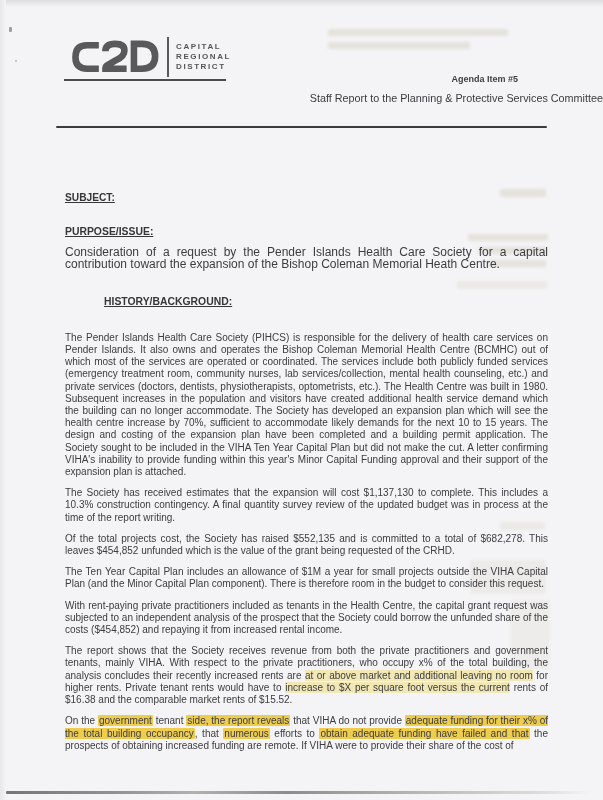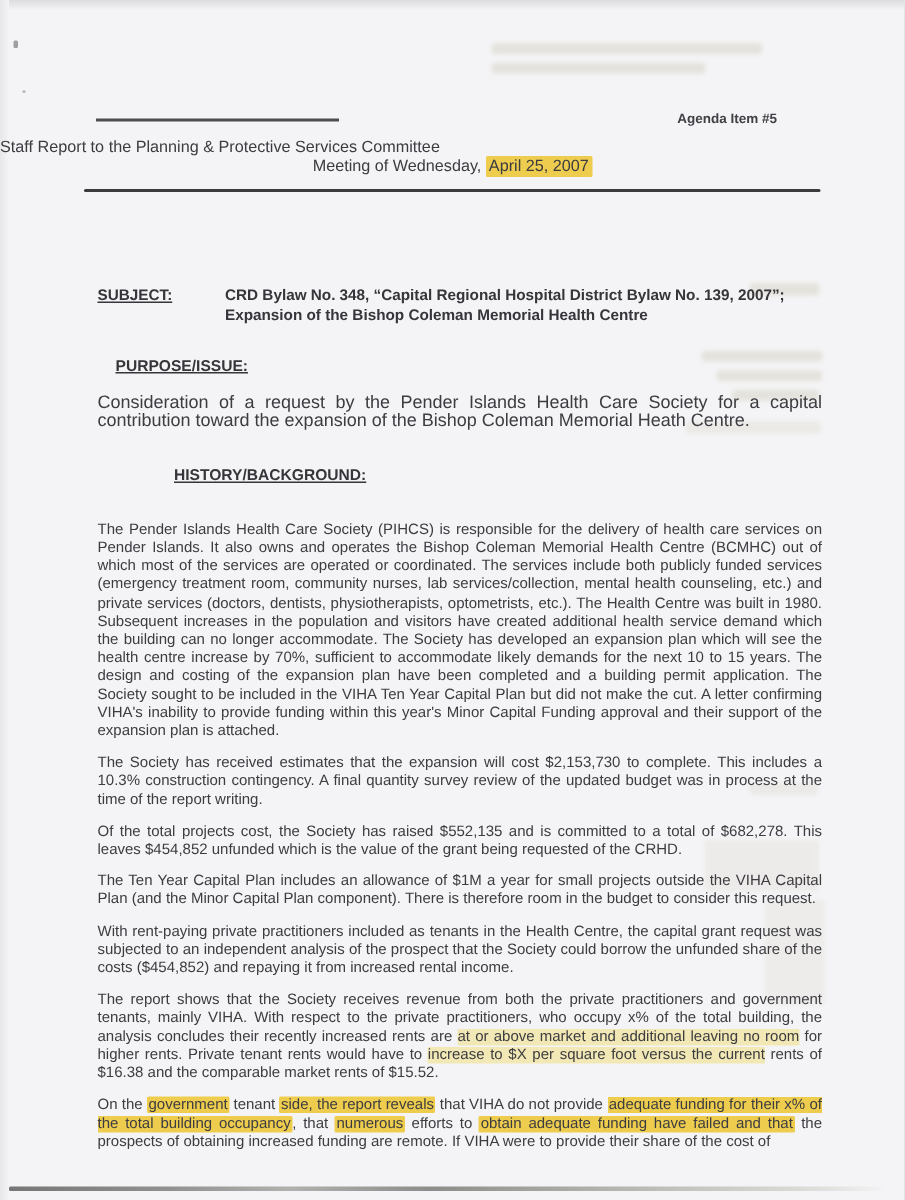--- a/index.html
+++ b/index.html
@@ -31,29 +31,29 @@
   .g10{left:500px;top:522px;width:45px;height:8px;opacity:.6;}
   
   .logo-row{position:absolute;left:64px;top:37px;display:flex;align-items:center;gap:7px;}
   .logo-letters{display:block;}
   .logo-sep{width:2px;height:40px;background:#59595b;}
   .logo-org{font-size:8px;font-weight:bold;letter-spacing:1.6px;line-height:10px;color:#55555a;}
   .logo-underline{position:absolute;left:64px;top:79px;width:162px;height:2px;background:#4c4c4f;}
   
   .agenda{position:absolute;left:368px;top:74px;width:150px;text-align:right;
     font-size:9px;font-weight:bold;color:#404046;}
-  .hdr1{position:absolute;left:0;right:0;top:92px;text-align:left;font-size:10.8px;color:#3b3b40;}
+  .hdr1{position:absolute;left:0;right:0;top:92px;text-align:right;font-size:10.8px;color:#3b3b40;}
   .hdr2{position:absolute;left:0;right:0;top:105px;text-align:center;font-size:10.8px;color:#3b3b40;}
   .rule{position:absolute;left:56px;top:126px;width:491px;height:2.4px;background:#3b3b3e;border-radius:1px;}
   
   .content{position:absolute;left:65px;top:148px;width:483px;}
   .subject-row{display:flex;font-weight:bold;font-size:10.2px;line-height:13px;color:#35353a;margin-top:43px;}
   .subject-label{width:85px;flex:none;text-decoration:underline;}
   .subject-text{flex:1;}
-  .section-heading{font-weight:bold;font-size:10.4px;text-decoration:underline;color:#35353a;margin:12px;}
+  .section-heading{font-weight:bold;font-size:10.4px;text-decoration:underline;color:#35353a;margin:0;}
   .h-purpose{margin-top:22px;}
   .purpose-body{font-size:12px;line-height:12.4px;text-align:justify;margin:9px 0 0;}
   .h-history{margin-top:25px;padding-left:39px;}
   .paras{margin-top:25px;}
   .paras p{font-size:10px;line-height:12.2px;text-align:justify;margin:0 0 9px;}
   .hl{background:#eecd4e;padding:0 1px;border-radius:1px;}
   .hl-date{background:#eecd4e;padding:1px 2px;border-radius:1px;}
   .hl-faint{background:rgba(238,214,90,.42);border-radius:1px;}
 </style>
 </head>
@@ -70,44 +70,54 @@
   <div class="ghost g3"></div>
   <div class="ghost g4"></div>
   <div class="ghost g5"></div>
   <div class="ghost g6"></div>
   <div class="ghost g7"></div>
   <div class="ghost g8"></div>
   <div class="ghost g9"></div>
   <div class="ghost g10"></div>
   <div class="bottom-line"></div>
 
+  <div class="logo-row">
+    <svg class="logo-letters" width="96" height="38" viewBox="0 0 128 52" aria-hidden="true">
+      <g fill="none" stroke="#59595b" stroke-width="9">
+        <path d="M46,10 H30 Q14,10 14,26 Q14,42 30,42 H46"></path>
+        <path d="M55,18 Q55,8 68,8 Q81,8 81,17 Q81,25 70,30 L58,37 Q55,39 55,42 H84"></path>
+        <path d="M94,8 V42 H105 Q123,42 123,25 Q123,8 105,8 Z"></path>
+      </g>
+    </svg>
+    <div class="logo-sep"></div>
+    <div class="logo-org">
+      <div>CAPITAL</div>
+      <div>REGIONAL</div>
+      <div>DISTRICT</div>
+    </div>
+  </div>
   <div class="logo-underline"></div>
 
   <div class="agenda">Agenda Item #5</div>
   <div class="hdr1">Staff Report to the Planning &amp; Protective Services Committee</div>
-  <div class="hdr2"><span>Meeting of Wednesday, </span><span class="hl-date">April 25, 2007</span></div>
   <div class="rule"></div>
 
   <div class="content">
 
     <div class="subject-row">
       <div class="subject-label">SUBJECT:</div>
-      <div class="subject-text">
-        <div>CRD Bylaw No. 348, “Capital Regional Hospital District Bylaw No. 139, 2007”;</div>
-        <div>Expansion of the Bishop Coleman Memorial Health Centre</div>
-      </div>
     </div>
 
     <p class="section-heading h-purpose">PURPOSE/ISSUE:</p>
     <p class="purpose-body">Consideration of a request by the Pender Islands Health Care Society for a capital contribution toward the expansion of the Bishop Coleman Memorial Heath Centre.</p>
 
     <p class="section-heading h-history">HISTORY/BACKGROUND:</p>
     <div class="paras">
         <p><span>The Pender Islands Health Care Society (PIHCS) is responsible for the delivery of health care services on Pender Islands. It also owns and operates the Bishop Coleman Memorial Health Centre (BCMHC) out of which most of the services are operated or coordinated. The services include both publicly funded services (emergency treatment room, community nurses, lab services/collection, mental health counseling, etc.) and private services (doctors, dentists, physiotherapists, optometrists, etc.). The Health Centre was built in 1980. Subsequent increases in the population and visitors have created additional health service demand which the building can no longer accommodate. The Society has developed an expansion plan which will see the health centre increase by 70%, sufficient to accommodate likely demands for the next 10 to 15 years. The design and costing of the expansion plan have been completed and a building permit application. The Society sought to be included in the VIHA Ten Year Capital Plan but did not make the cut. A letter confirming VIHA's inability to provide funding within this year's Minor Capital Funding approval and their support of the expansion plan is attached.</span></p>
-        <p><span>The Society has received estimates that the expansion will cost $2,153,730 to complete. This includes a 10.3% construction contingency. A final quantity survey review of the updated budget was in process at the time of the report writing.</span></p>
+        <p><span>The Society has received estimates that the expansion will cost $1,137,130 to complete. This includes a 10.3% construction contingency. A final quantity survey review of the updated budget was in process at the time of the report writing.</span></p>
         <p><span>Of the total projects cost, the Society has raised $552,135 and is committed to a total of $682,278. This leaves $454,852 unfunded which is the value of the grant being requested of the CRHD.</span></p>
         <p><span>The Ten Year Capital Plan includes an allowance of $1M a year for small projects outside the VIHA Capital Plan (and the Minor Capital Plan component).  There is therefore room in the budget to consider this request.</span></p>
         <p><span>With rent-paying private practitioners included as tenants in the Health Centre, the capital grant request was subjected to an independent analysis of the prospect that the Society could borrow the unfunded share of the costs ($454,852) and repaying it from increased rental income.</span></p>
         <p><span>The report shows that the Society receives revenue from both the private practitioners and government tenants, mainly VIHA. With respect to the private practitioners, who occupy x% of the total building, the analysis concludes their recently increased rents are </span><span class="hl-faint">at or above market and additional leaving no room</span><span> for higher rents. Private tenant rents would have to </span><span class="hl-faint">increase to $X per square foot versus the current</span><span> rents of $16.38 and the comparable market rents of $15.52.</span></p>
         <p><span>On the </span><span class="hl">government</span><span> tenant </span><span class="hl">side, the report reveals</span><span> that VIHA do not provide </span><span class="hl">adequate funding for their x% of the total building occupancy</span><span>, that </span><span class="hl">numerous</span><span> efforts to </span><span class="hl">obtain adequate funding have failed and that</span><span> the prospects of obtaining increased funding are remote. If VIHA were to provide their share of the cost of</span></p>
       </div>
 
   </div>
 </div>
 

